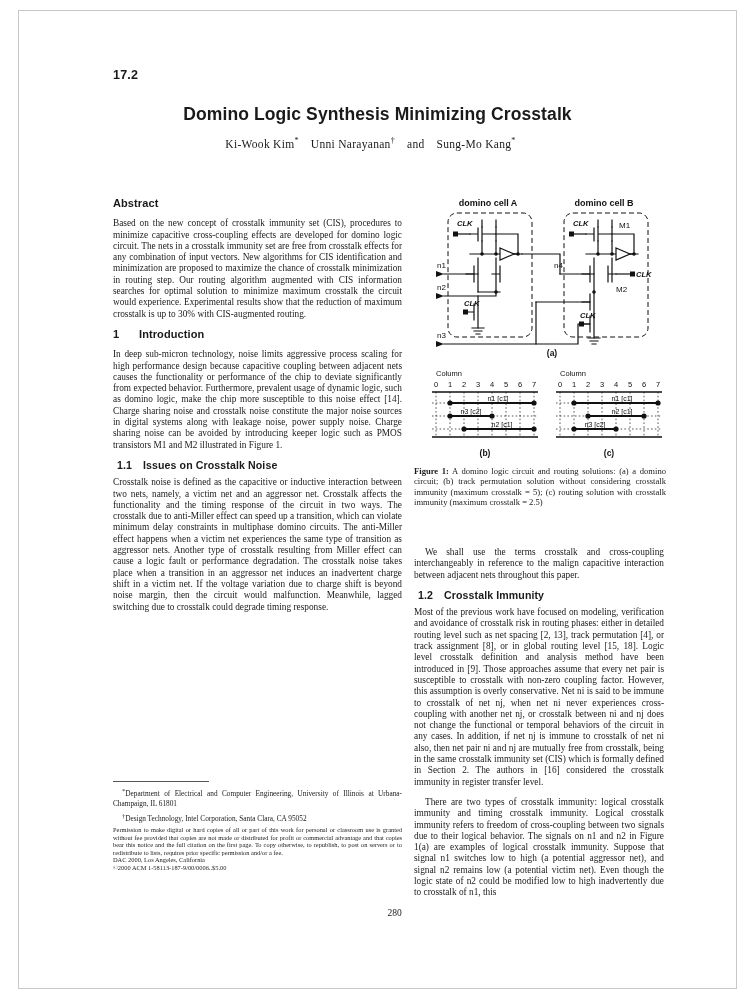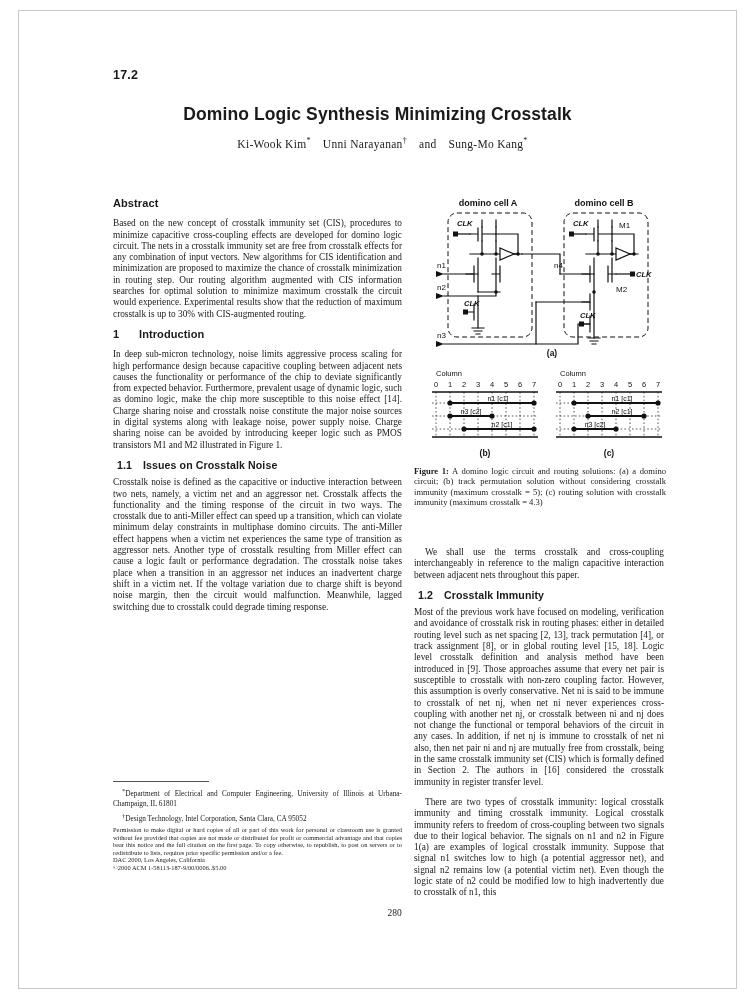--- a/index.html
+++ b/index.html
@@ -41,21 +41,21 @@
     left: 0; top: 104px;
     width: 755px;
     text-align: center;
     font-family: "Liberation Sans", sans-serif;
     font-size: 17.5px;
     font-weight: bold;
     letter-spacing: .1px;
   }
   .authors {
     position: absolute;
-    left: 16px; top: 136px;
+    left: 4px; top: 136px;
     width: 733px;
     text-align: center;
     font-size: 11.5px;
     letter-spacing: .3px;
   }
   .authors sup { font-size: 8px; }
   .authors .gap { display: inline-block; width: 12px; }
 
   
   .col {
@@ -384,21 +384,21 @@
             <text x="169" y="231" font-size="7" text-anchor="middle">n3 [c2]</text>
           </g>
           <text x="183" y="260" font-size="8.5" font-weight="bold" text-anchor="middle">(c)</text>
         </g>
       </g>
     </svg>
   </div>
 
   <div class="fig-caption">
     <b>Figure 1:</b>
-    <span>A domino logic circuit and routing solutions: (a) a domino circuit; (b) track permutation solution without considering crosstalk immunity (maximum crosstalk = 5); (c) routing solution with crosstalk immunity (maximum crosstalk = 4.3)</span>
+    <span>A domino logic circuit and routing solutions: (a) a domino circuit; (b) track permutation solution without considering crosstalk immunity (maximum crosstalk = 5); (c) routing solution with crosstalk immunity (maximum crosstalk = 2.5)</span>
   </div>
 
   <div class="col col-right">
     <p class="body ind">We shall use the terms crosstalk and cross-coupling interchangeably in reference to the malign capacitive interaction between adjacent nets throughout this paper.</p>
 
     <h3 class="head3 sp-before">
       <span class="nm">1.2</span><span>Crosstalk Immunity</span>
     </h3>
     <p class="body">Most of the previous work have focused on modeling, verification and avoidance of crosstalk risk in routing phases: either in detailed routing level such as net spacing [2, 13], track permutation [4], or track assignment [8], or in global routing level [15, 18]. Logic level crosstalk definition and analysis method have been introduced in [9]. Those approaches assume that every net pair is susceptible to crosstalk with non-zero coupling factor. However, this assumption is overly conservative. Net ni is said to be immune to crosstalk of net nj, when net ni never experiences cross-coupling with another net nj, or crosstalk between ni and nj does not change the functional or temporal behaviors of the circuit in any cases. In addition, if net nj is immune to crosstalk of net ni also, then net pair ni and nj are mutually free from crosstalk, being in the same crosstalk immunity set (CIS) which is formally defined in Section 2. The authors in [16] considered the crosstalk immunity in register transfer level.</p>
     <p class="body ind">There are two types of crosstalk immunity: logical crosstalk immunity and timing crosstalk immunity. Logical crosstalk immunity refers to freedom of cross-coupling between two signals due to their logical behavior. The signals on n1 and n2 in Figure 1(a) are examples of logical crosstalk immunity. Suppose that signal n1 switches low to high (a potential aggressor net), and signal n2 remains low (a potential victim net). Even though the logic state of n2 could be modified low to high inadvertently due to crosstalk of n1, this</p>

